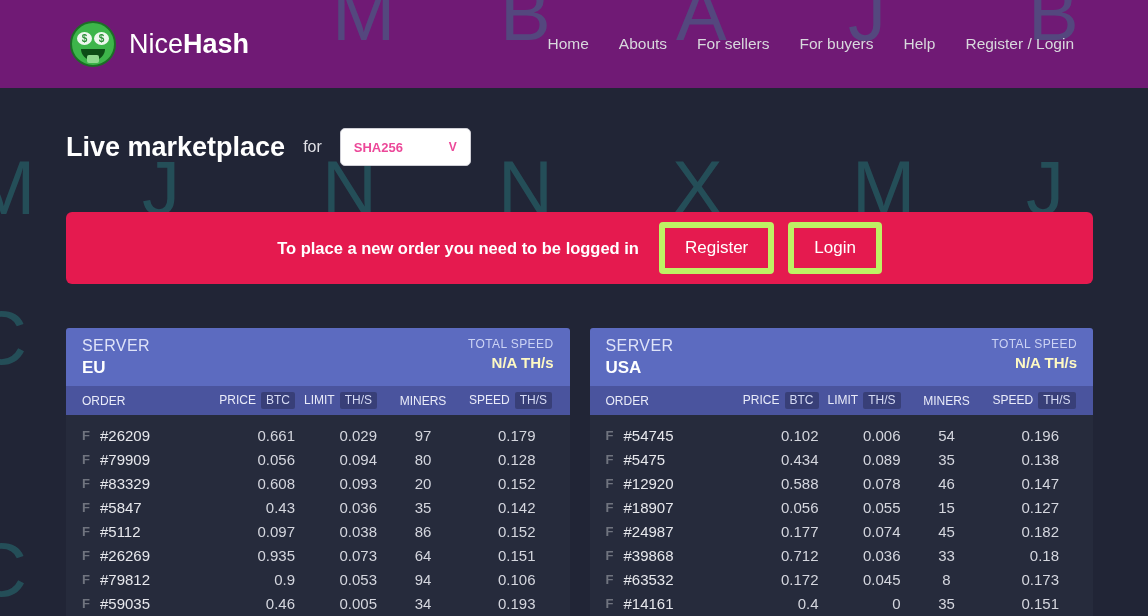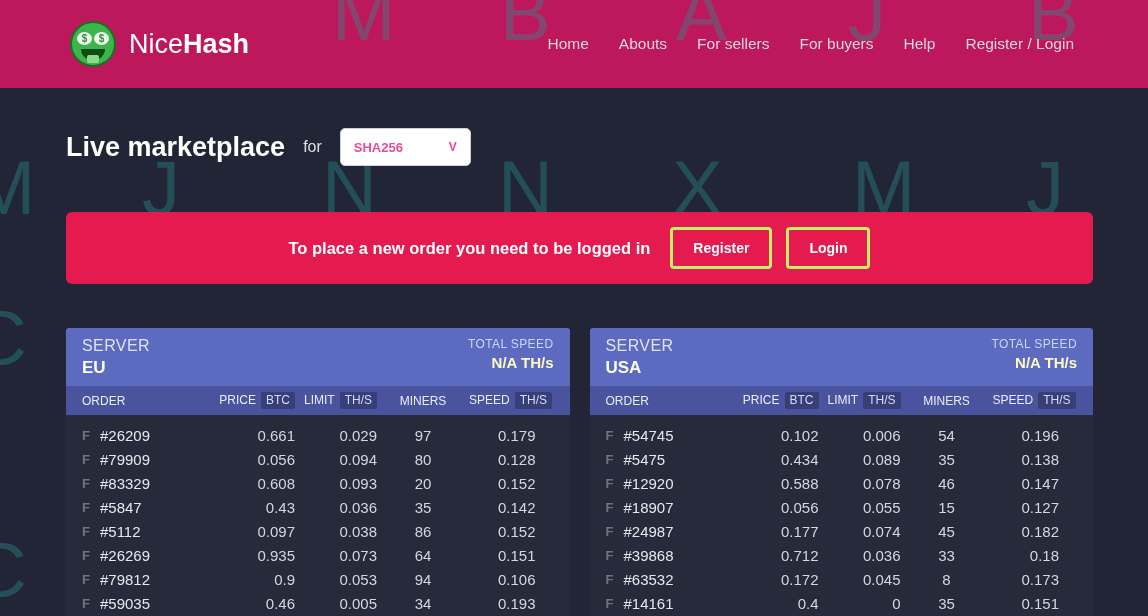--- a/index.html
+++ b/index.html
@@ -9,21 +9,21 @@
     background:#212536;
     font-family:"Liberation Sans", sans-serif;
   }
 
   
   .bg-letters { position:absolute; left:0; top:0; width:100%; height:100%; z-index:5; pointer-events:none; }
   .bg-letter { position:absolute; font-size:76px; line-height:1; color:rgba(43,140,140,0.40); }
 
   
   .navbar {
-    height:88px; background:#be185d;
+    height:88px; background:#701a75;
     display:flex; align-items:center; justify-content:space-between;
     padding:0 74px 0 70px;
   }
   .logo { display:flex; align-items:center; gap:13px; position:relative; z-index:6; cursor:pointer; }
   .logo-icon { width:46px; height:46px; border-radius:50%; background:#3db54a; position:relative; border:2px solid #1c6e26; }
   .logo-eye { position:absolute; top:9px; width:15px; height:13px; background:#eef7ee; border-radius:50%;
               display:flex; align-items:center; justify-content:center; }
   .logo-eye::before { content:"$"; color:#2f8f3a; font-size:10px; font-weight:bold; }
   .logo-eye.left { left:5px; } .logo-eye.right { right:5px; }
   .logo-mouth { position:absolute; bottom:5px; left:50%; transform:translateX(-50%);
@@ -49,22 +49,22 @@
   }
   .algo-caret { font-size:12px; font-weight:700; }
 
   
   .banner {
     background:#e51a4f; border-radius:6px; height:72px;
     display:flex; align-items:center; justify-content:center; gap:14px; margin-bottom:44px;
   }
   .banner-message { color:#ffffff; font-size:16.5px; font-weight:700; margin-right:6px; }
   .banner-btn {
-    background:transparent; border:3px solid #bef264; color:#ffffff; border-radius:4px;
-    padding:10px 20px; font-size:14px; font-weight:700; cursor:pointer; font-family:inherit;
+    background:transparent; border:6px solid #bef264; color:#ffffff; border-radius:4px;
+    padding:10px 20px; font-size:17px; font-weight:400; cursor:pointer; font-family:inherit;
   }
 
   
   .tables { display:flex; gap:20px; }
   .table-card { flex:1; min-width:0; }
 
   .table-head {
     background:#5c6bc0; border-radius:3px 3px 0 0; padding:9px 16px 8px;
     display:flex; justify-content:space-between; align-items:flex-start;
   }

